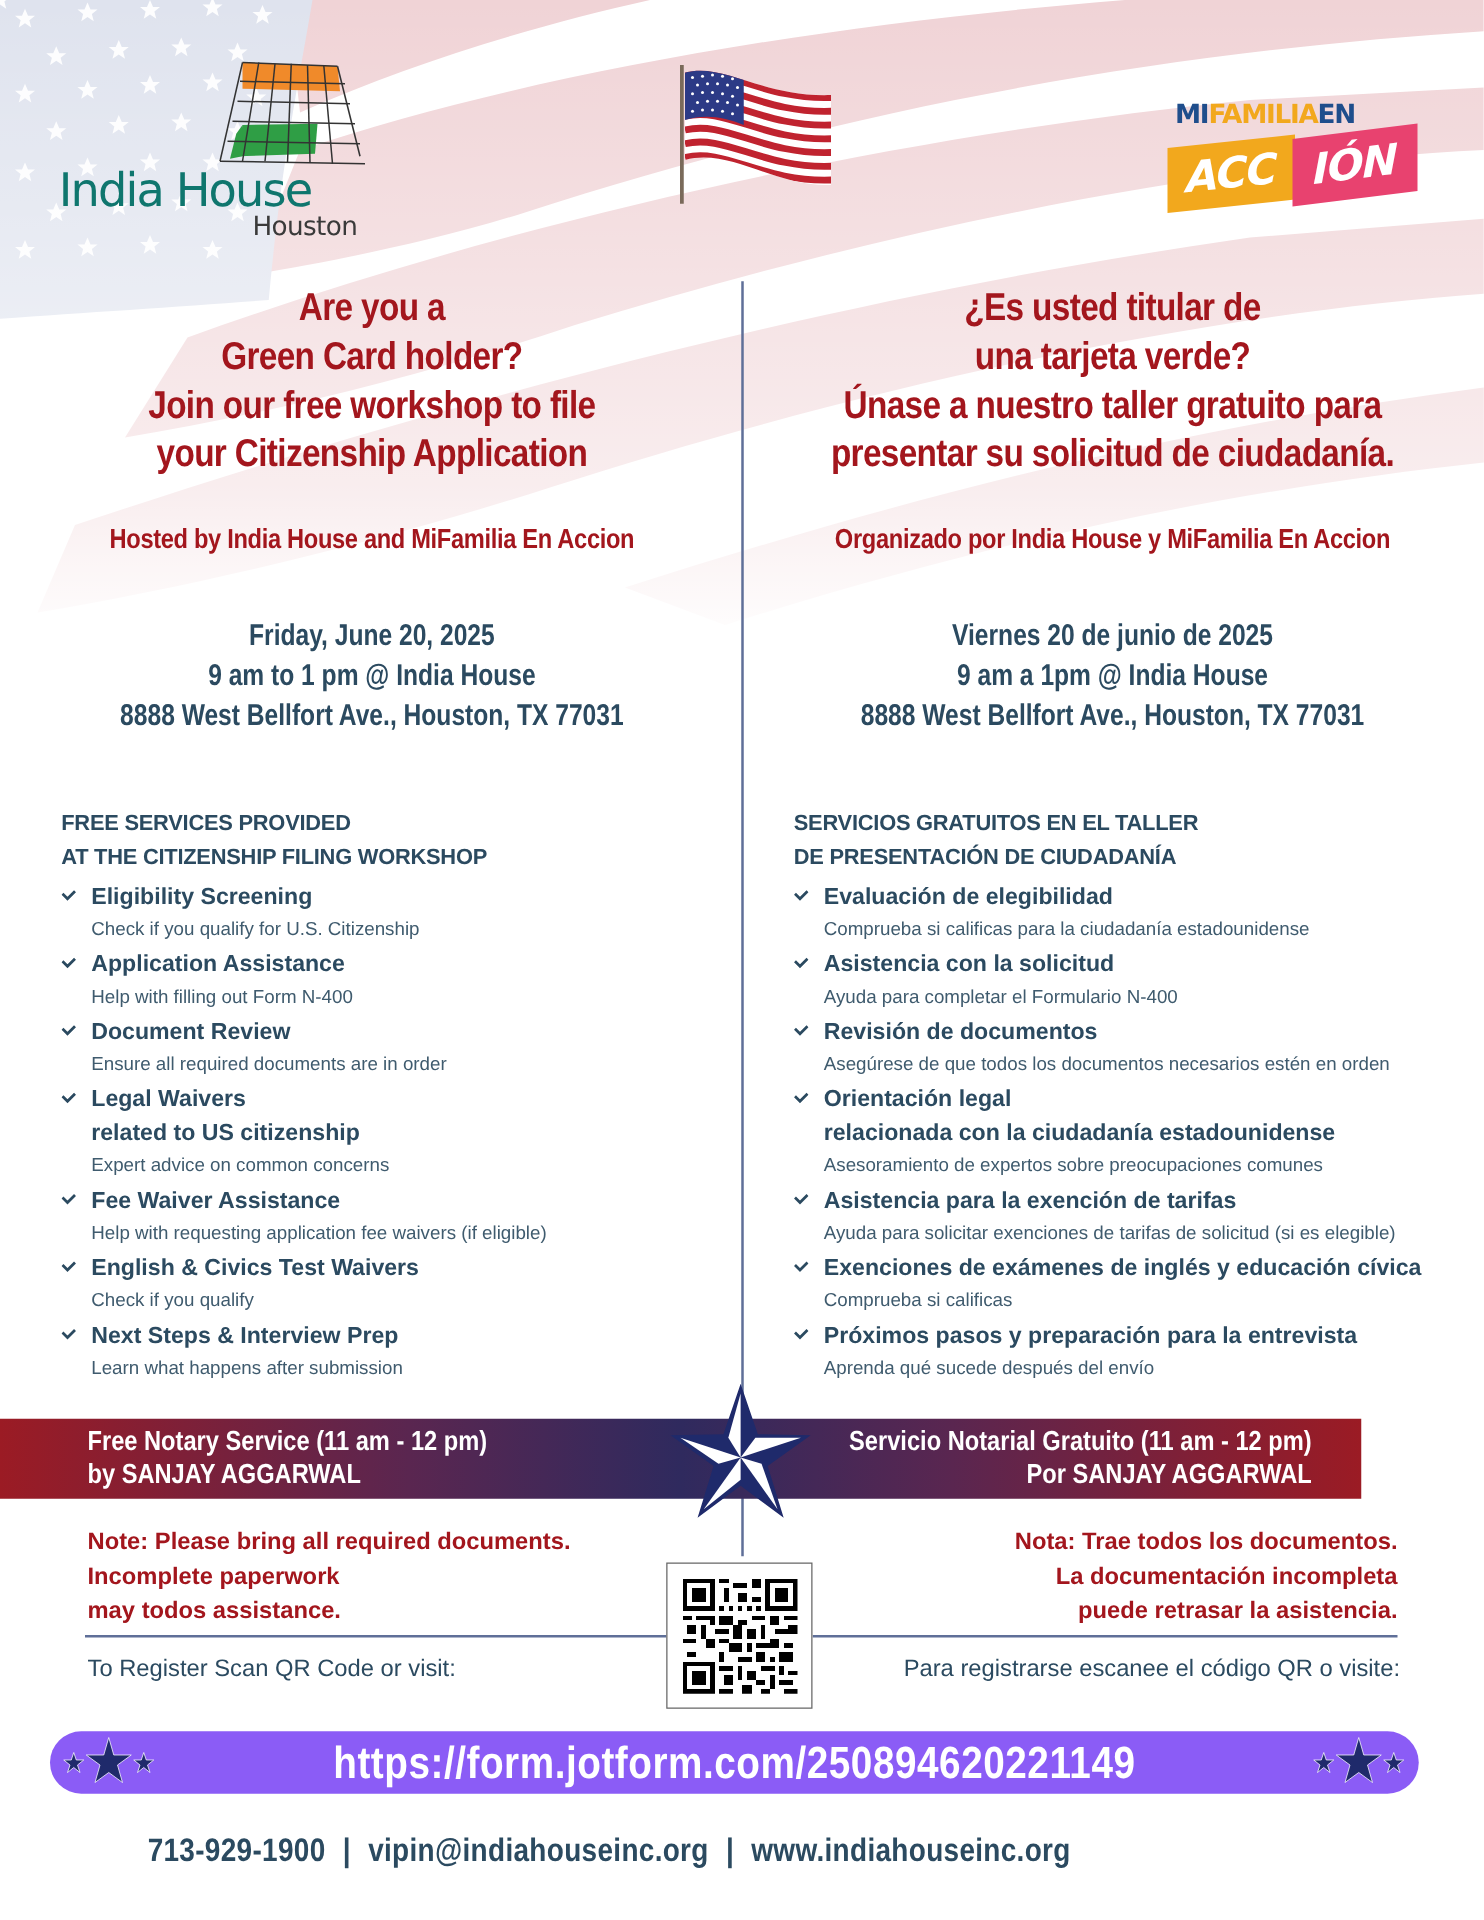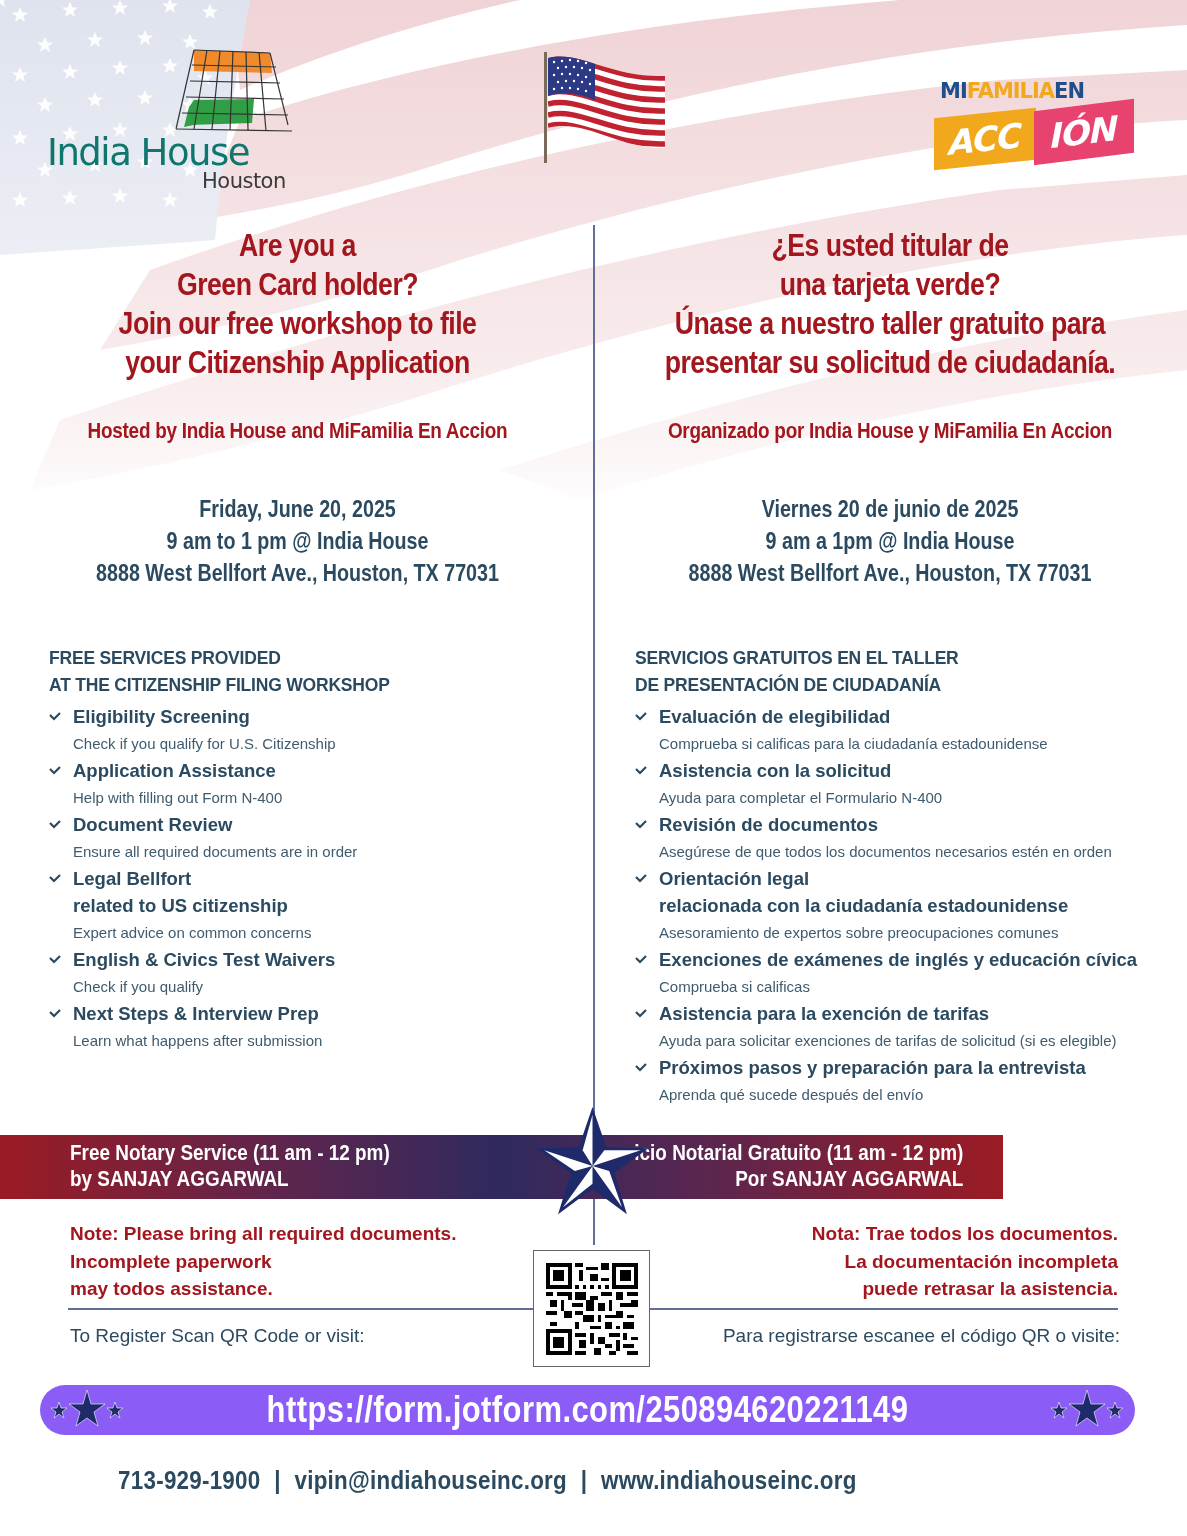--- a/index.html
+++ b/index.html
@@ -36,21 +36,21 @@
   .services { position: absolute; top: 645px; }
   .col-left .services { left: 29px; }
   .col-right .services { left: 25px; }
   .svc-heading { color: #2b4a60; font-weight: bold; font-size: 17.5px; line-height: 27px; letter-spacing: -0.2px; white-space: nowrap; }
   .svc-list { list-style: none; margin-top: 4px; }
   .svc-item { position: relative; padding-left: 24px; }
   .svc-item .check { position: absolute; left: 0; top: 8px; width: 12px; height: 10px; }
   .svc-title { color: #2b4a60; font-weight: bold; font-size: 18.5px; line-height: 27px; white-space: nowrap; }
   .svc-desc { color: #3f5b6e; font-size: 15px; line-height: 27px; white-space: nowrap; }
 
-  .notary-bar { position: absolute; left: 0; top: 1135px; width: 1003px; height: 64px; background: linear-gradient(to right, #9b1b24 0%, #5a2650 30%, #2f2a5e 50%, #5a2650 70%, #9b1b24 100%); z-index: 2; }
+  .notary-bar { position: absolute; left: 0; top: 1135px; width: 1089px; height: 64px; background: linear-gradient(to right, #9b1b24 0%, #5a2650 30%, #2f2a5e 50%, #5a2650 70%, #9b1b24 100%); z-index: 2; }
   .notary-left { position: absolute; left: 70px; top: 5px; color: #fff; font-weight: bold; font-size: 22px; line-height: 26px; transform: scaleX(0.86); transform-origin: left top; white-space: nowrap; }
   .notary-right { position: absolute; right: 40px; top: 5px; color: #fff; font-weight: bold; font-size: 22px; line-height: 26px; text-align: right; transform: scaleX(0.86); transform-origin: right top; white-space: nowrap; }
 
   .star-big { position: absolute; left: 530px; top: 1105px; width: 125px; height: 122px; z-index: 3; }
 
   .note { position: absolute; top: 1220px; color: #a3161d; font-weight: bold; font-size: 19px; line-height: 27.5px; z-index: 2; white-space: nowrap; }
   .note-left { left: 70px; }
   .note-right { right: 69px; text-align: right; }
 
   .reg-rule { position: absolute; top: 1308px; height: 1.5px; background: #5f6f98; z-index: 1; }
@@ -253,23 +253,30 @@
         <svg class="check" viewBox="0 0 12 10">
             <path d="M1 4 L5 8 L11 2" stroke="#2b4a60" stroke-width="2.2" fill="none"></path>
           </svg>
         <div class="svc-title">Document Review</div>
         <div class="svc-desc">Ensure all required documents are in order</div>
       </li>
       <li class="svc-item">
         <svg class="check" viewBox="0 0 12 10">
             <path d="M1 4 L5 8 L11 2" stroke="#2b4a60" stroke-width="2.2" fill="none"></path>
           </svg>
-        <div class="svc-title">Legal Bellfort</div>
+        <div class="svc-title">Legal Waivers</div>
         <div class="svc-title">related to US citizenship</div>
         <div class="svc-desc">Expert advice on common concerns</div>
+      </li>
+      <li class="svc-item">
+        <svg class="check" viewBox="0 0 12 10">
+            <path d="M1 4 L5 8 L11 2" stroke="#2b4a60" stroke-width="2.2" fill="none"></path>
+          </svg>
+        <div class="svc-title">Fee Waiver Assistance</div>
+        <div class="svc-desc">Help with requesting application fee waivers (if eligible)</div>
       </li>
       <li class="svc-item">
         <svg class="check" viewBox="0 0 12 10">
             <path d="M1 4 L5 8 L11 2" stroke="#2b4a60" stroke-width="2.2" fill="none"></path>
           </svg>
         <div class="svc-title">English &amp; Civics Test Waivers</div>
         <div class="svc-desc">Check if you qualify</div>
       </li>
       <li class="svc-item">
         <svg class="check" viewBox="0 0 12 10">
@@ -327,29 +334,29 @@
             <path d="M1 4 L5 8 L11 2" stroke="#2b4a60" stroke-width="2.2" fill="none"></path>
           </svg>
         <div class="svc-title">Orientación legal</div>
         <div class="svc-title">relacionada con la ciudadanía estadounidense</div>
         <div class="svc-desc">Asesoramiento de expertos sobre preocupaciones comunes</div>
       </li>
       <li class="svc-item">
         <svg class="check" viewBox="0 0 12 10">
             <path d="M1 4 L5 8 L11 2" stroke="#2b4a60" stroke-width="2.2" fill="none"></path>
           </svg>
+        <div class="svc-title">Asistencia para la exención de tarifas</div>
+        <div class="svc-desc">Ayuda para solicitar exenciones de tarifas de solicitud (si es elegible)</div>
+      </li>
+      <li class="svc-item">
+        <svg class="check" viewBox="0 0 12 10">
+            <path d="M1 4 L5 8 L11 2" stroke="#2b4a60" stroke-width="2.2" fill="none"></path>
+          </svg>
         <div class="svc-title">Exenciones de exámenes de inglés y educación cívica</div>
         <div class="svc-desc">Comprueba si calificas</div>
-      </li>
-      <li class="svc-item">
-        <svg class="check" viewBox="0 0 12 10">
-            <path d="M1 4 L5 8 L11 2" stroke="#2b4a60" stroke-width="2.2" fill="none"></path>
-          </svg>
-        <div class="svc-title">Asistencia para la exención de tarifas</div>
-        <div class="svc-desc">Ayuda para solicitar exenciones de tarifas de solicitud (si es elegible)</div>
       </li>
       <li class="svc-item">
         <svg class="check" viewBox="0 0 12 10">
             <path d="M1 4 L5 8 L11 2" stroke="#2b4a60" stroke-width="2.2" fill="none"></path>
           </svg>
         <div class="svc-title">Próximos pasos y preparación para la entrevista</div>
         <div class="svc-desc">Aprenda qué sucede después del envío</div>
       </li>
     </ul>
   </div>

